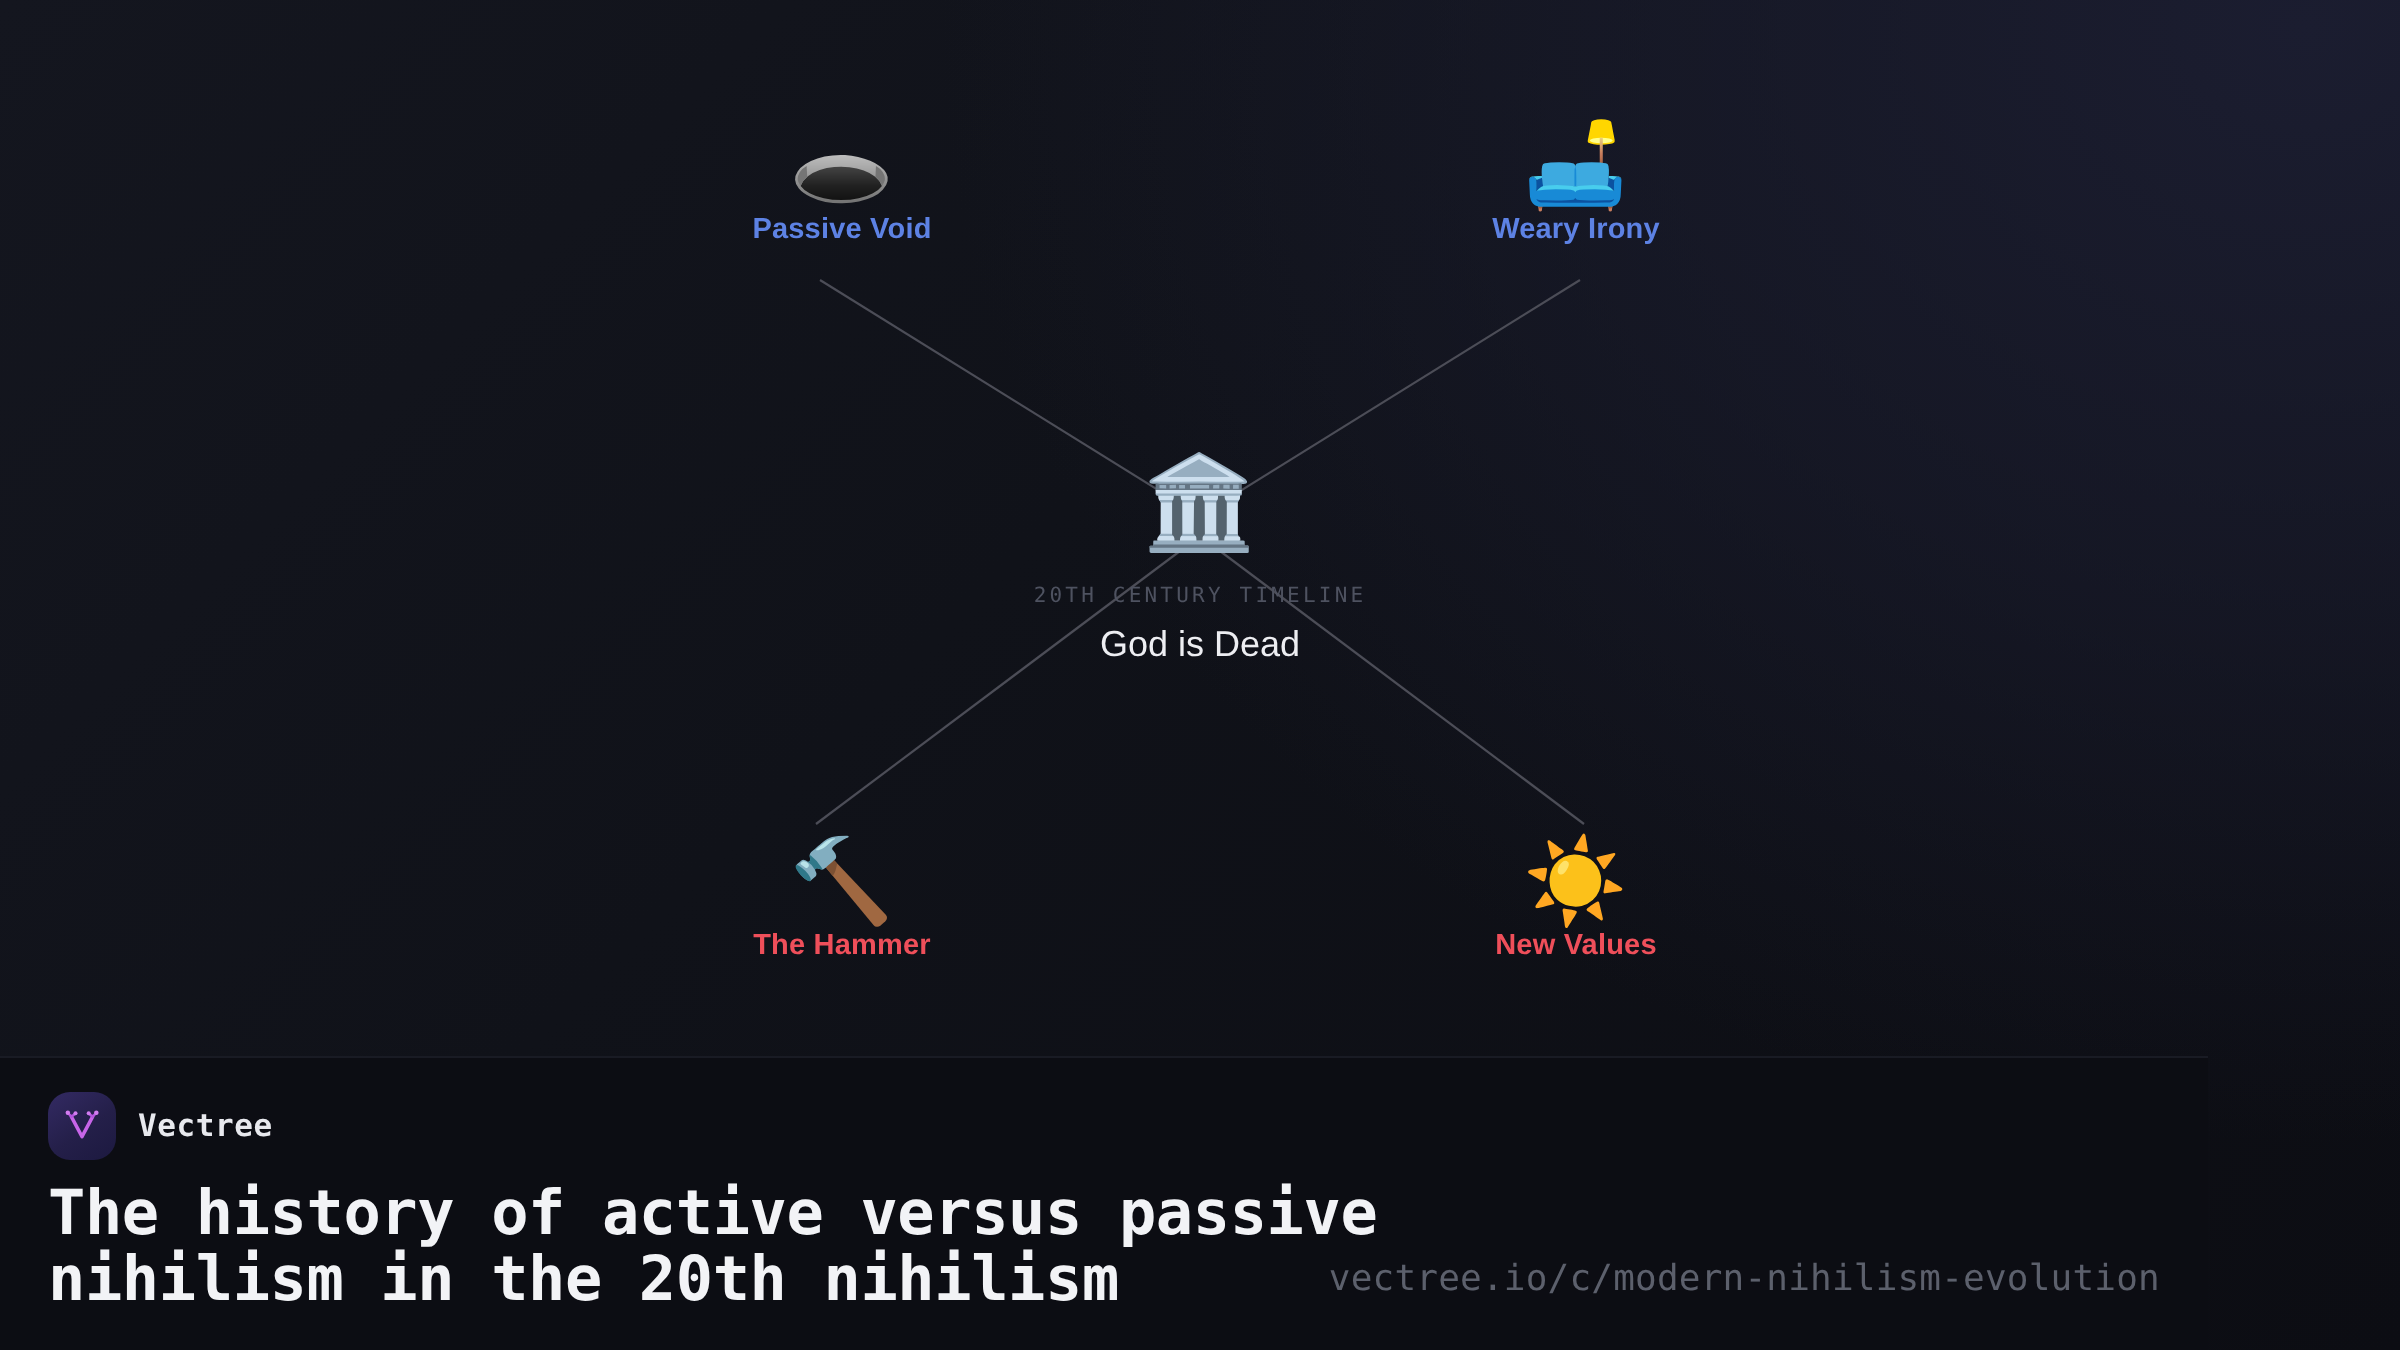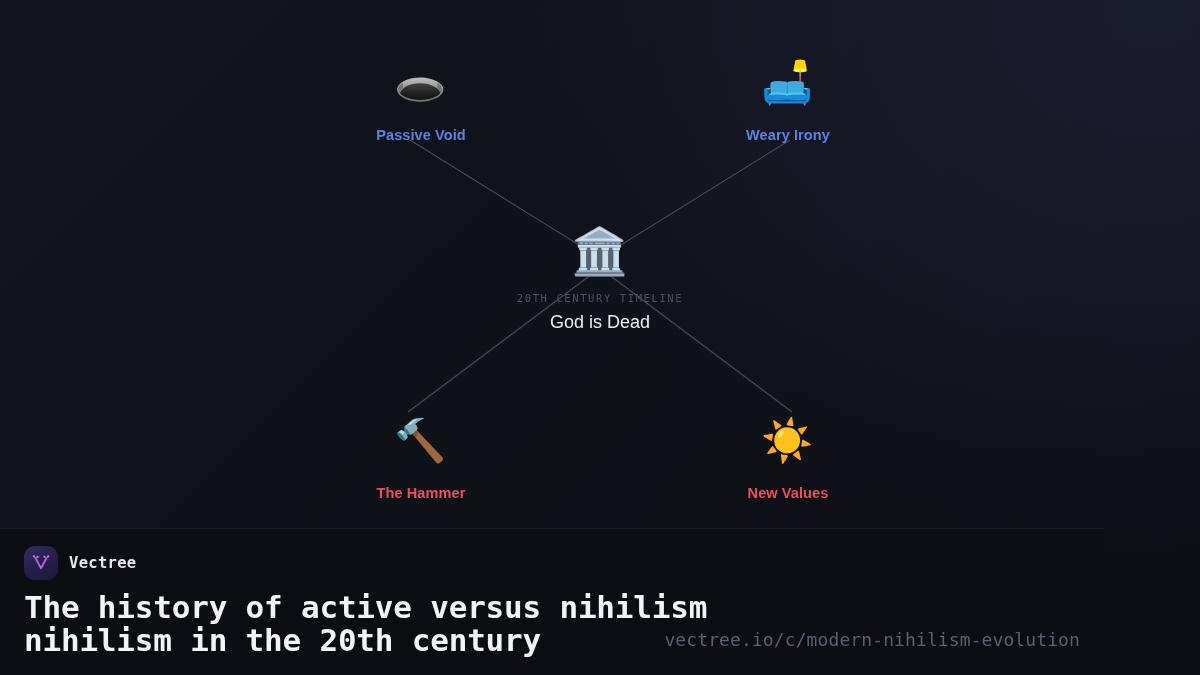--- a/index.html
+++ b/index.html
@@ -54,21 +54,21 @@
   .node-emoji {
     font-size: 42px;
     line-height: 46px;
     height: 46px;
     display: block;
     font-family: "DejaVu Sans", sans-serif;
   }
 
   .node-label {
     display: block;
-    margin-top: 22px;
+    margin-top: 2px;
     font-size: 14.5px;
     font-weight: bold;
     letter-spacing: 0.1px;
     font-family: "Liberation Sans", sans-serif;
   }
 
   .node.passive .node-label { color: #5d82e4; }
   .node.active  .node-label { color: #ef4f5a; }
 
   
@@ -216,19 +216,19 @@
           <path d="M18.4 6.4 L20.5 4.2 M18.4 6.4 L16.2 4.6" stroke="#b455de" stroke-width="1.5" stroke-linecap="round"></path>
           <circle cx="3.5" cy="4.0" r="1.35" fill="#d27cf0"></circle>
           <circle cx="8.1" cy="4.4" r="1.2" fill="#d27cf0"></circle>
           <circle cx="20.6" cy="4.0" r="1.35" fill="#d27cf0"></circle>
           <circle cx="16.0" cy="4.4" r="1.2" fill="#d27cf0"></circle>
         </svg>
       </div>
       <div id="brand-name">Vectree</div>
     </div>
 
-    <div id="headline">The history of active versus nihilism nihilism in the 20th century</div>
+    <div id="headline">The history of active versus passive nihilism in the 20th nihilism</div>
 
     <div id="share-url">vectree.io/c/modern-nihilism-evolution</div>
 
   </div>
 
 </div>
 
 </body></html>

